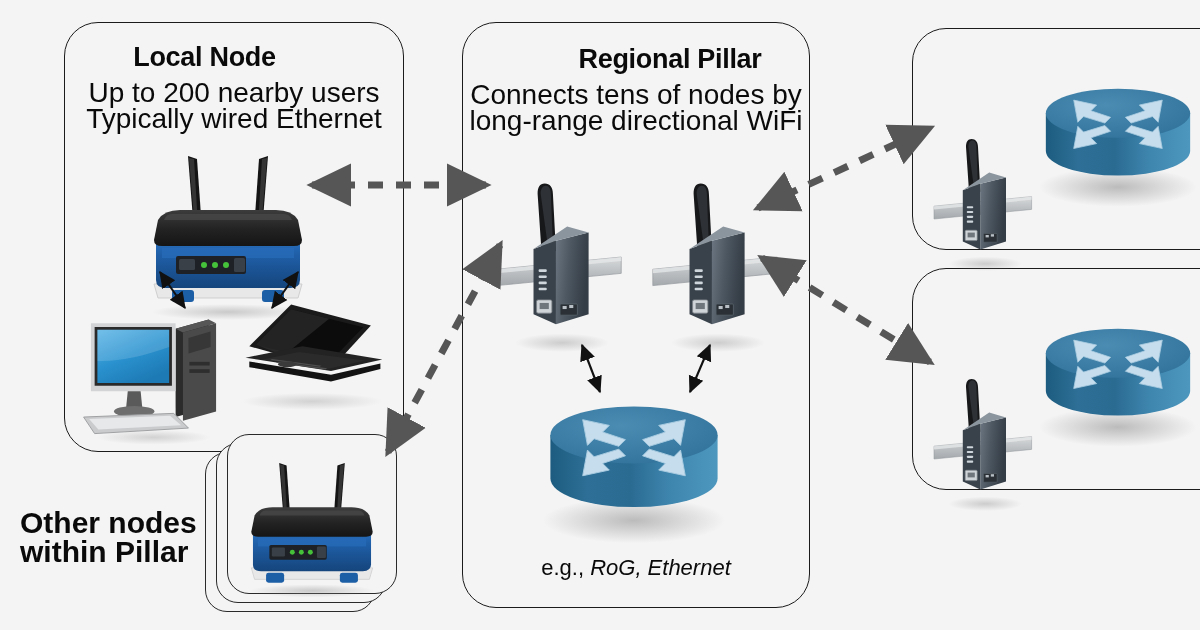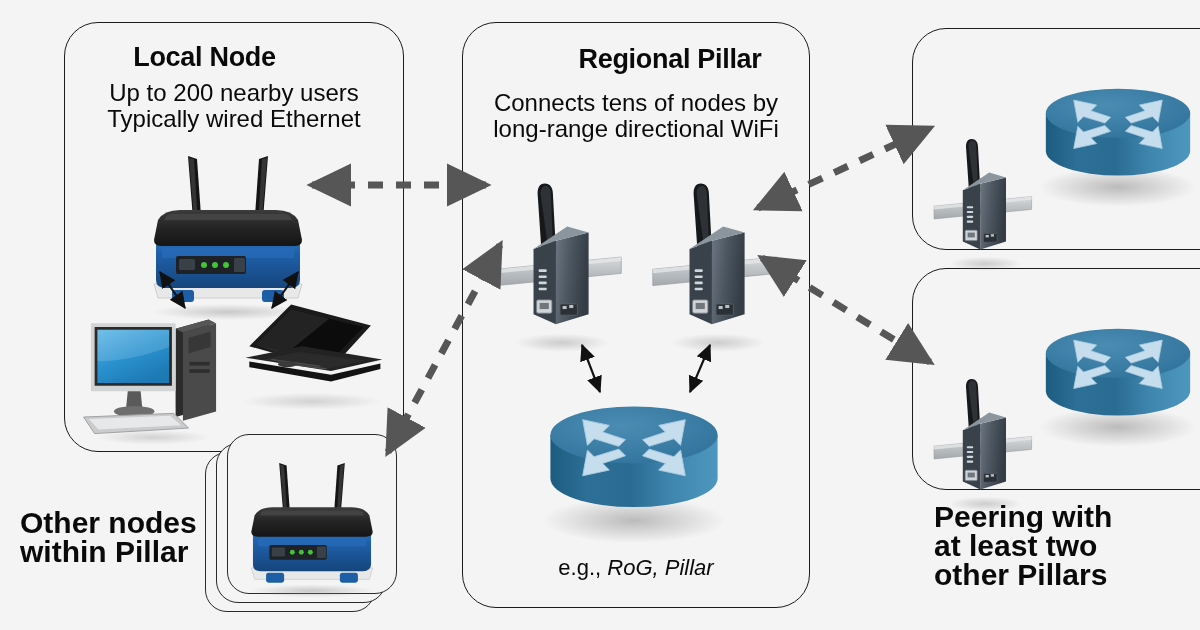--- a/index.html
+++ b/index.html
@@ -40,21 +40,21 @@
 
   .ptitle {
     position: absolute; left: 0; right: 0;
     text-align: center;
     font-size: 27px; font-weight: bold;
     letter-spacing: -0.3px;
   }
   .psub {
     position: absolute; left: 0; right: 8px;
     text-align: center;
-    font-size: 24px; line-height: 26px;
+    font-size: 28px; line-height: 26px;
     white-space: pre-line;
   }
   .caption-bold {
     position: absolute;
     font-size: 30px; font-weight: bold;
     line-height: 29px; white-space: pre-line;
   }
   .caption-eg {
     position: absolute; left: 0; right: 0;
     text-align: center; font-size: 22px;
@@ -306,28 +306,25 @@
       <line x1="758" y1="208" x2="930" y2="128"></line>
       <line x1="762" y1="258" x2="930" y2="362"></line>
     </g>
   </svg>
 
   <div class="ptitle" style="left:64px; width:281px; top:42px;">Local Node</div>
   <div class="psub" style="left:60px; width:348px; top:80px;">Up to 200 nearby users
 Typically wired Ethernet</div>
 
   <div class="ptitle" style="left:462px; width:416px; top:44px;">Regional Pillar</div>
-  <div class="psub" style="left:458px; width:356px; top:82px;margin-top:8px;">Connects tens of nodes by
+  <div class="psub" style="left:458px; width:356px; top:82px;">Connects tens of nodes by
 long-range directional WiFi</div>
 
   <div class="caption-eg" style="left:462px; width:348px; top:555px;">
     <span>e.g.,</span>
-    <i>RoG, Pillar</i>
+    <i>RoG, Ethernet</i>
   </div>
 
   <div class="caption-bold" style="left:20px; top:508px;">Other nodes
 within Pillar</div>
 
-  <div class="caption-bold" style="left:934px; top:502px;">Peering with
-at least two
-other Pillars</div>
 
 </div>
 
 </body></html>

